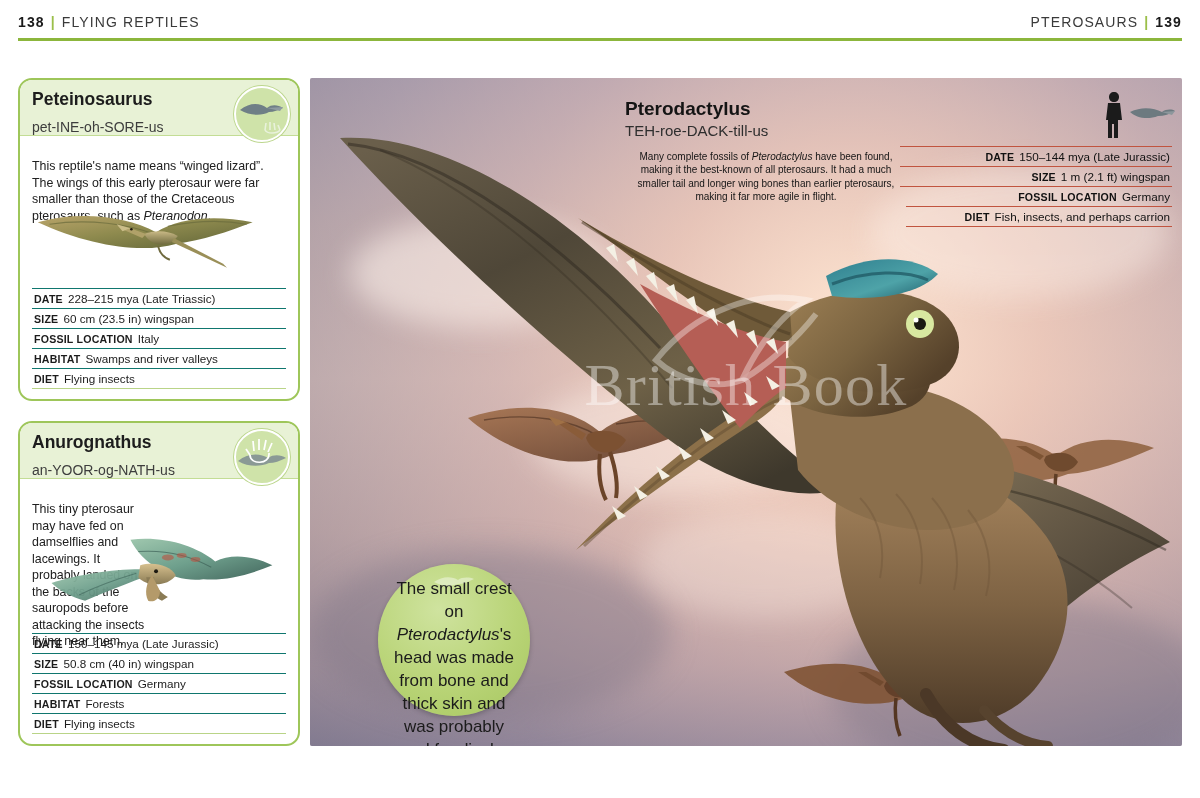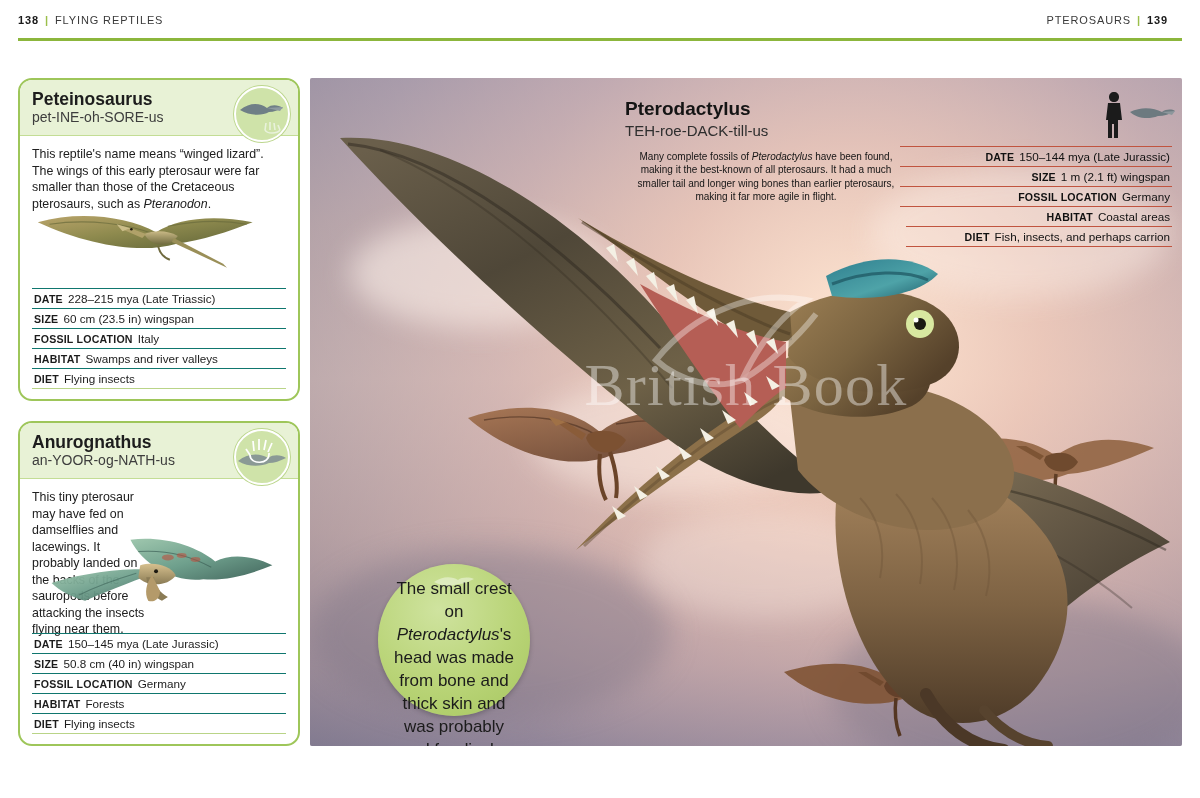--- a/index.html
+++ b/index.html
@@ -12,36 +12,36 @@
     background: #ffffff;
     font-family: "Liberation Sans", sans-serif;
     overflow: hidden;
     position: relative;
   }
 
   
   .running-head {
     position: absolute;
     top: 14px;
-    font-size: 11px;
+    font-size: 14px;
     letter-spacing: 0.08em;
     color: #3a3a3a;
     white-space: nowrap;
   }
   .running-head .folio {
     font-weight: bold;
     color: #1a1a1a;
   }
   .running-head .sep {
     color: #9bbf4a;
     padding: 0 6px;
     font-weight: bold;
   }
   .running-head.left { left: 18px; }
-  .running-head.right { right: 32px; }
+  .running-head.right { right: 18px; }
 
   .head-rule {
     position: absolute;
     left: 18px;
     right: 18px;
     top: 38px;
     height: 3px;
     background: #8cb63c;
   }
 
@@ -87,21 +87,21 @@
   }
   .card-title {
     font-size: 17.5px;
     font-weight: bold;
     color: #1d1d1d;
     line-height: 1.05;
   }
   .card-pronounce {
     font-size: 14px;
     color: #3d3d3d;
-    margin-top: 2px;
+    margin-top: 12px;
     line-height: 1.1;
   }
   .badge {
     position: absolute;
     right: 8px;
     top: 6px;
     width: 52px;
     height: 52px;
     border-radius: 50%;
     background: #cfe3a9;
@@ -109,20 +109,21 @@
     box-shadow: 0 0 0 1px #bcd68d;
     overflow: hidden;
   }
   .badge svg { display: block; }
 
   .card-body {
     padding: 10px 12px 0 12px;
     font-size: 12.4px;
     line-height: 1.33;
     color: #202020;
+    margin-top: 12px;
   }
   .card-body i { font-style: italic; }
 
   .art {
     position: absolute;
     left: 0;
     right: 0;
   }
   .art svg { display: block; width: 100%; height: 100%; }
 
@@ -584,23 +585,20 @@
     <div class="fact-row">
       <span class="fact-label">DATE</span><span>150–144 mya (Late Jurassic)</span>
     </div>
     <div class="fact-row">
       <span class="fact-label">SIZE</span><span>1 m (2.1 ft) wingspan</span>
     </div>
     <div class="fact-row">
       <span class="fact-label">FOSSIL LOCATION</span><span>Germany</span>
     </div>
     <div class="fact-row">
-      <span class="fact-label">HABITAT</span><span>Coastal areas</span>
-    </div>
-    <div class="fact-row">
       <span class="fact-label">DIET</span><span>Fish, insects, and perhaps carrion</span>
     </div>
   </div>
 
   <div class="callout">
     <svg class="callout-icon" width="42" height="18" viewBox="0 0 42 18">
       <path d="M1 9 C9 3, 19 3, 25 7 C29 4, 36 4, 41 6 C35 9, 30 11, 25 11 C17 14, 8 13, 1 9 Z" fill="#ffffff" opacity="0.75"></path>
     </svg>
     <div>
       <span>The small crest on </span><i>Pterodactylus</i><span>'s head was made from bone and thick skin and was probably used for display.</span>

